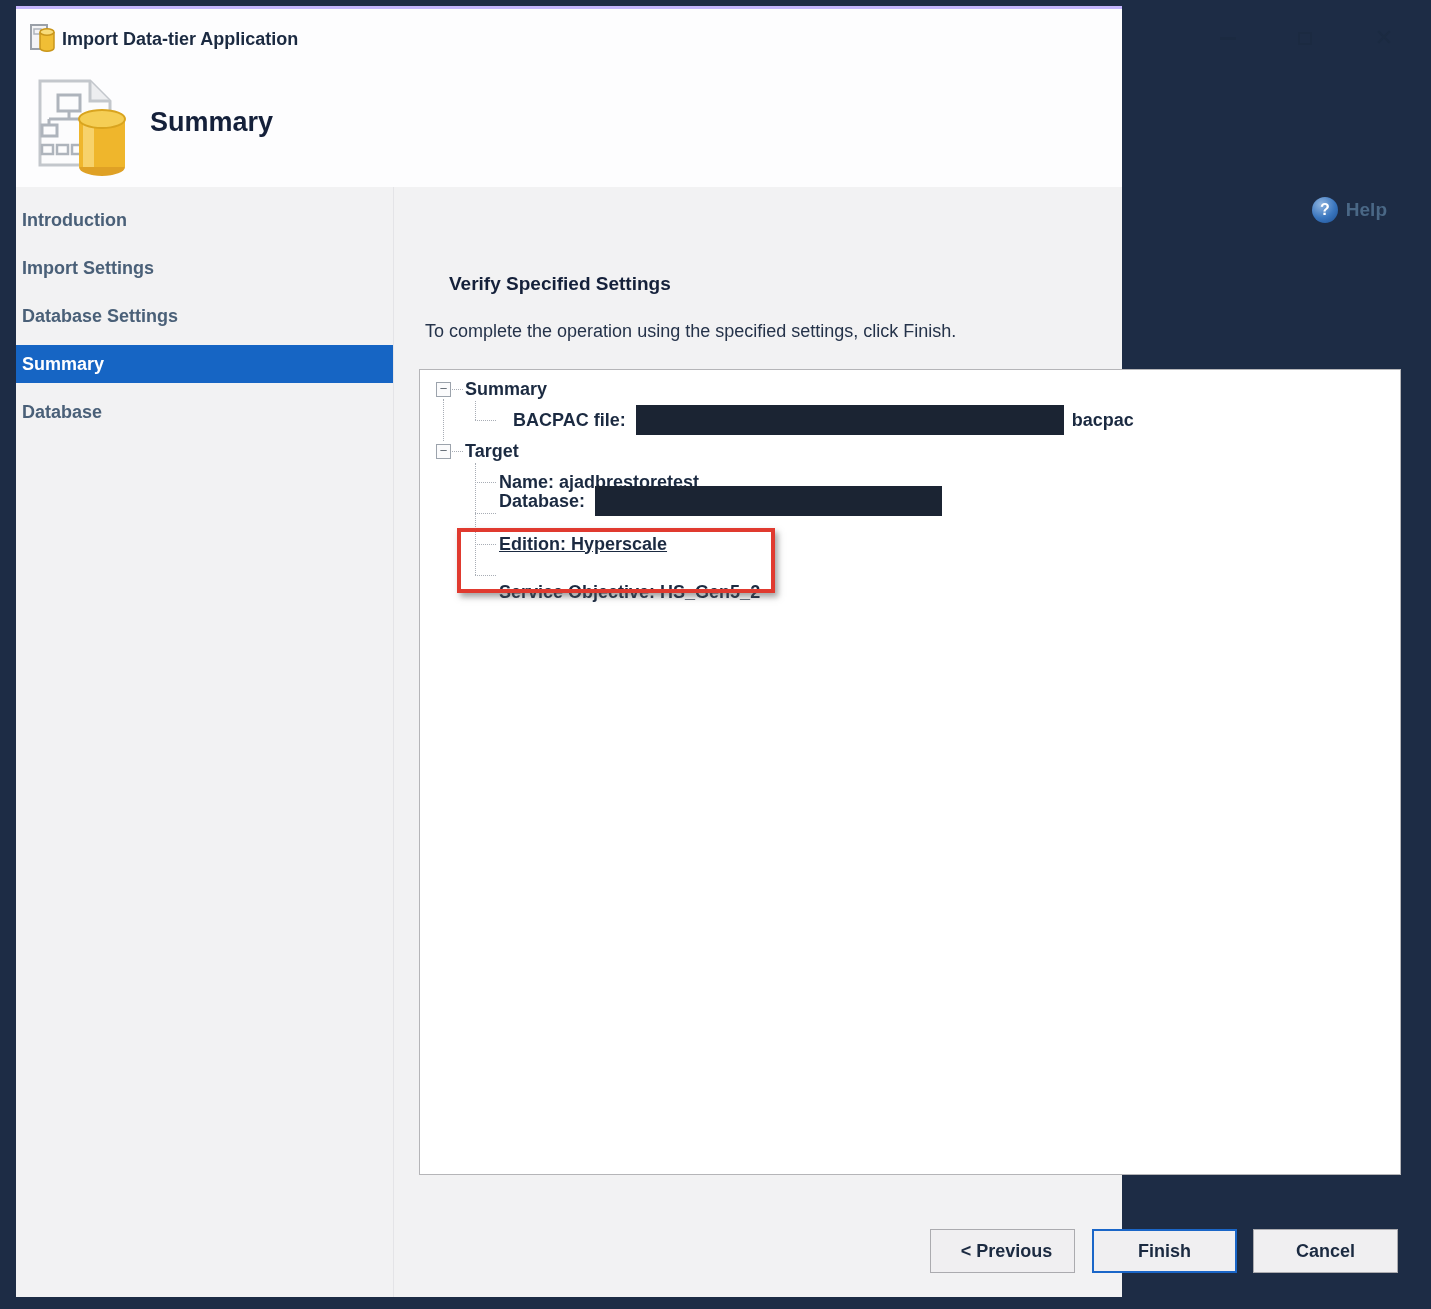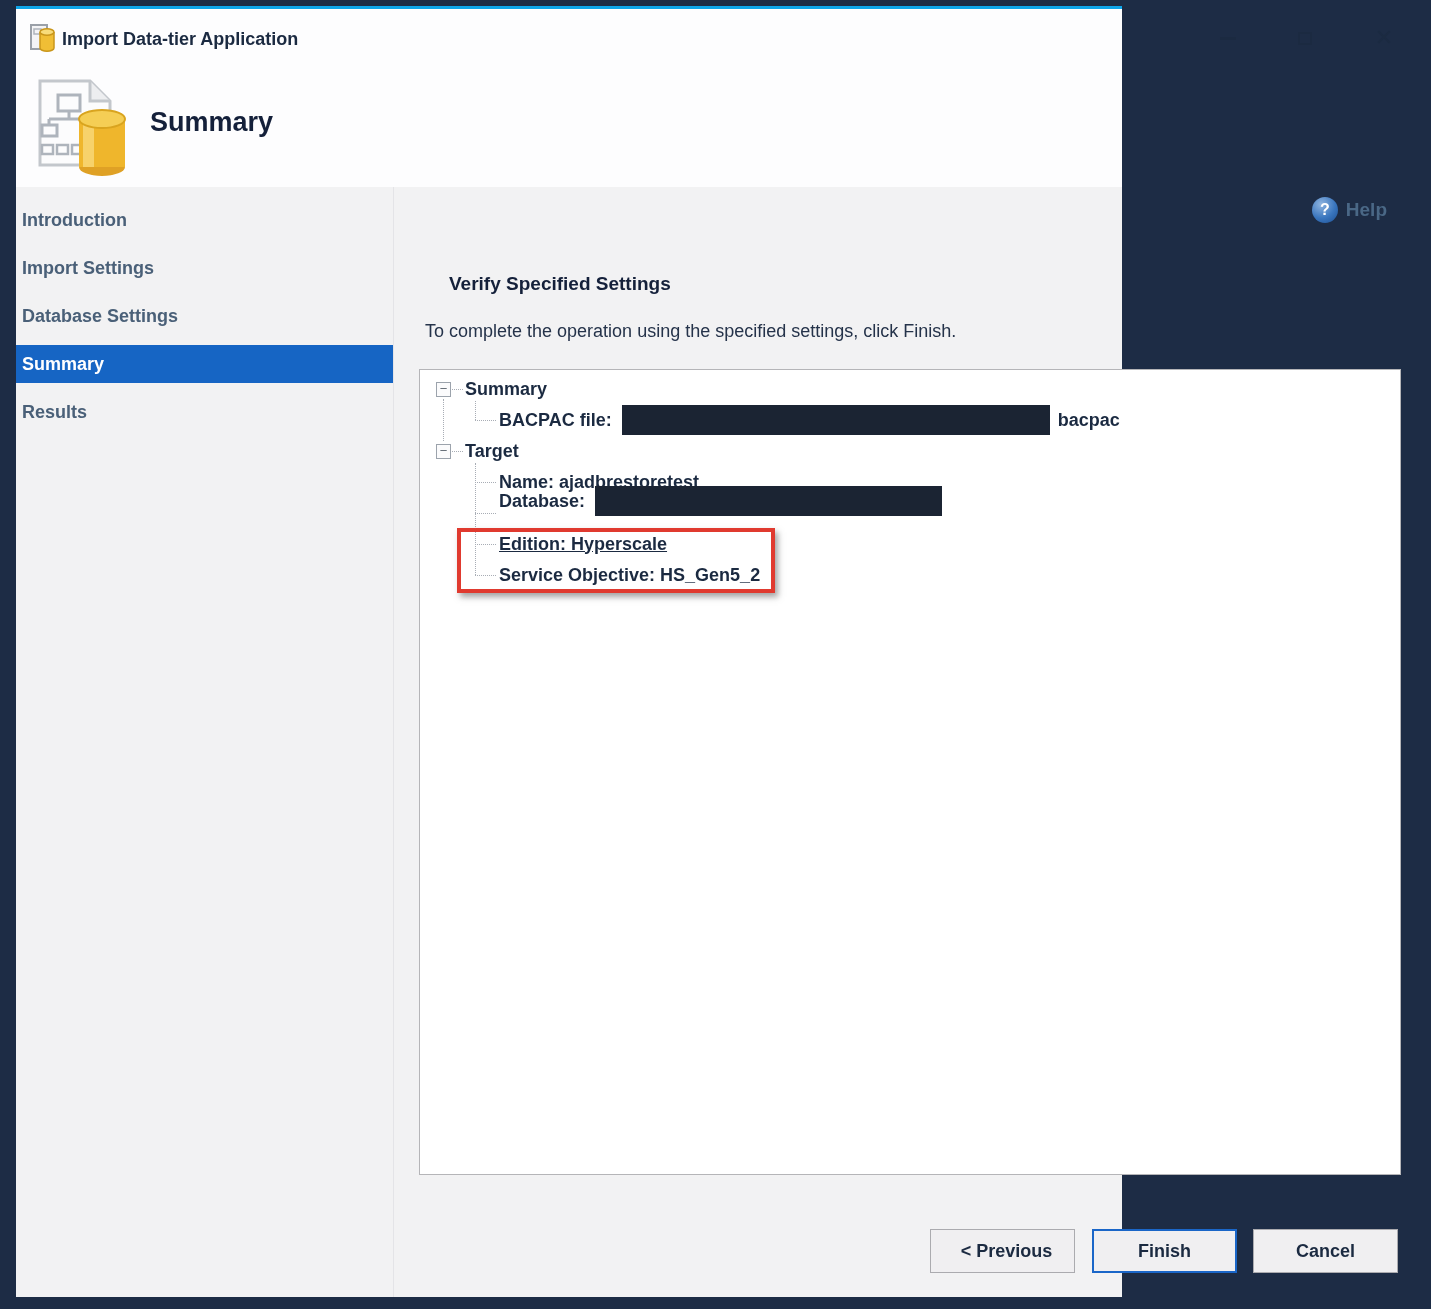--- a/index.html
+++ b/index.html
@@ -7,21 +7,21 @@
   body {
     position: relative;
     background: #1D2C45;
     font-family: "Liberation Sans", sans-serif;
     color: #1B2A41;
     overflow: hidden;
   }
   
   .window {
     position: absolute; left:16px; top:6px; width:1106px; height:1288px;
-    background:#FDFDFE; border-top:3px solid #0ea5e9;
+    background:#FDFDFE; border-top:3px solid #c4b5fd;
   }
   
   .titlebar { position:absolute; left:0; top:0; width:100%; height:60px; background:#FDFDFE; }
   .titlebar-icon { position:absolute; left:13px; top:14px; width:28px; height:30px; }
   .title-text { position:absolute; left:46px; top:0; height:60px; line-height:60px;
     font-size:18px; font-weight:600; color:#1B2A41; }
   .winctl { position:absolute; top:7px; width:44px; height:44px; display:flex;
     align-items:center; justify-content:center; cursor:default; }
   .ctl-min { left:1190px; }
   .ctl-max { left:1267px; }
@@ -133,21 +133,21 @@
       <div class="side-item" style="top:14px">
           <span>Introduction</span>
         </div>
       <div class="side-item" style="top:110px">
           <span>Database Settings</span>
         </div>
       <div class="side-item selected" style="top:158px">
           <span>Summary</span>
         </div>
       <div class="side-item" style="top:206px">
-          <span>Results</span>
+          <span>Database</span>
         </div>
     </div>
 
     <div class="main">
 
       <div class="help">
         <div class="help-ball">?</div>
         <span class="help-text">Help</span>
       </div>
 
@@ -165,41 +165,41 @@
           <div class="guide v" style="left:55px; top:93px;  height:112px;"></div>
           <div class="guide h" style="left:55px; top:112px; width:21px;"></div>
           <div class="guide h" style="left:55px; top:143px; width:21px;"></div>
           <div class="guide h" style="left:55px; top:174px; width:21px;"></div>
           <div class="guide h" style="left:55px; top:205px; width:21px;"></div>
 
           <div class="trow" style="left:16px; top:6px;">
             <div class="expander">−</div>
             <span class="tlabel">Summary</span>
           </div>
-          <div class="trow" style="left:79px; top:37px;">
+          <div class="trow" style="left:93px; top:37px;">
             <span class="tlabel">BACPAC file:</span>
             <span class="redact bacpac"></span>
             <span class="tlabel">bacpac</span>
           </div>
 
           <div class="trow" style="left:16px; top:68px;">
             <div class="expander">−</div>
             <span class="tlabel">Target</span>
           </div>
           <div class="trow" style="left:79px; top:99px;">
             <span class="tlabel">Name: ajadbrestoretest</span>
           </div>
           <div class="trow" style="left:79px; top:118px;">
             <span class="tlabel">Database:</span>
             <span class="redact db"></span>
           </div>
           <div class="trow" style="left:79px; top:161px;text-decoration:underline;">
             <span class="tlabel">Edition: Hyperscale</span>
           </div>
-          <div class="trow" style="left:79px; top:192px;text-align:right;">
+          <div class="trow" style="left:79px; top:209px;text-align:right;">
             <span class="tlabel">Service Objective: HS_Gen5_2</span>
           </div>
 
           <div class="annotation"></div>
         </div>
       </div>
 
     </div>
 
   </div>

